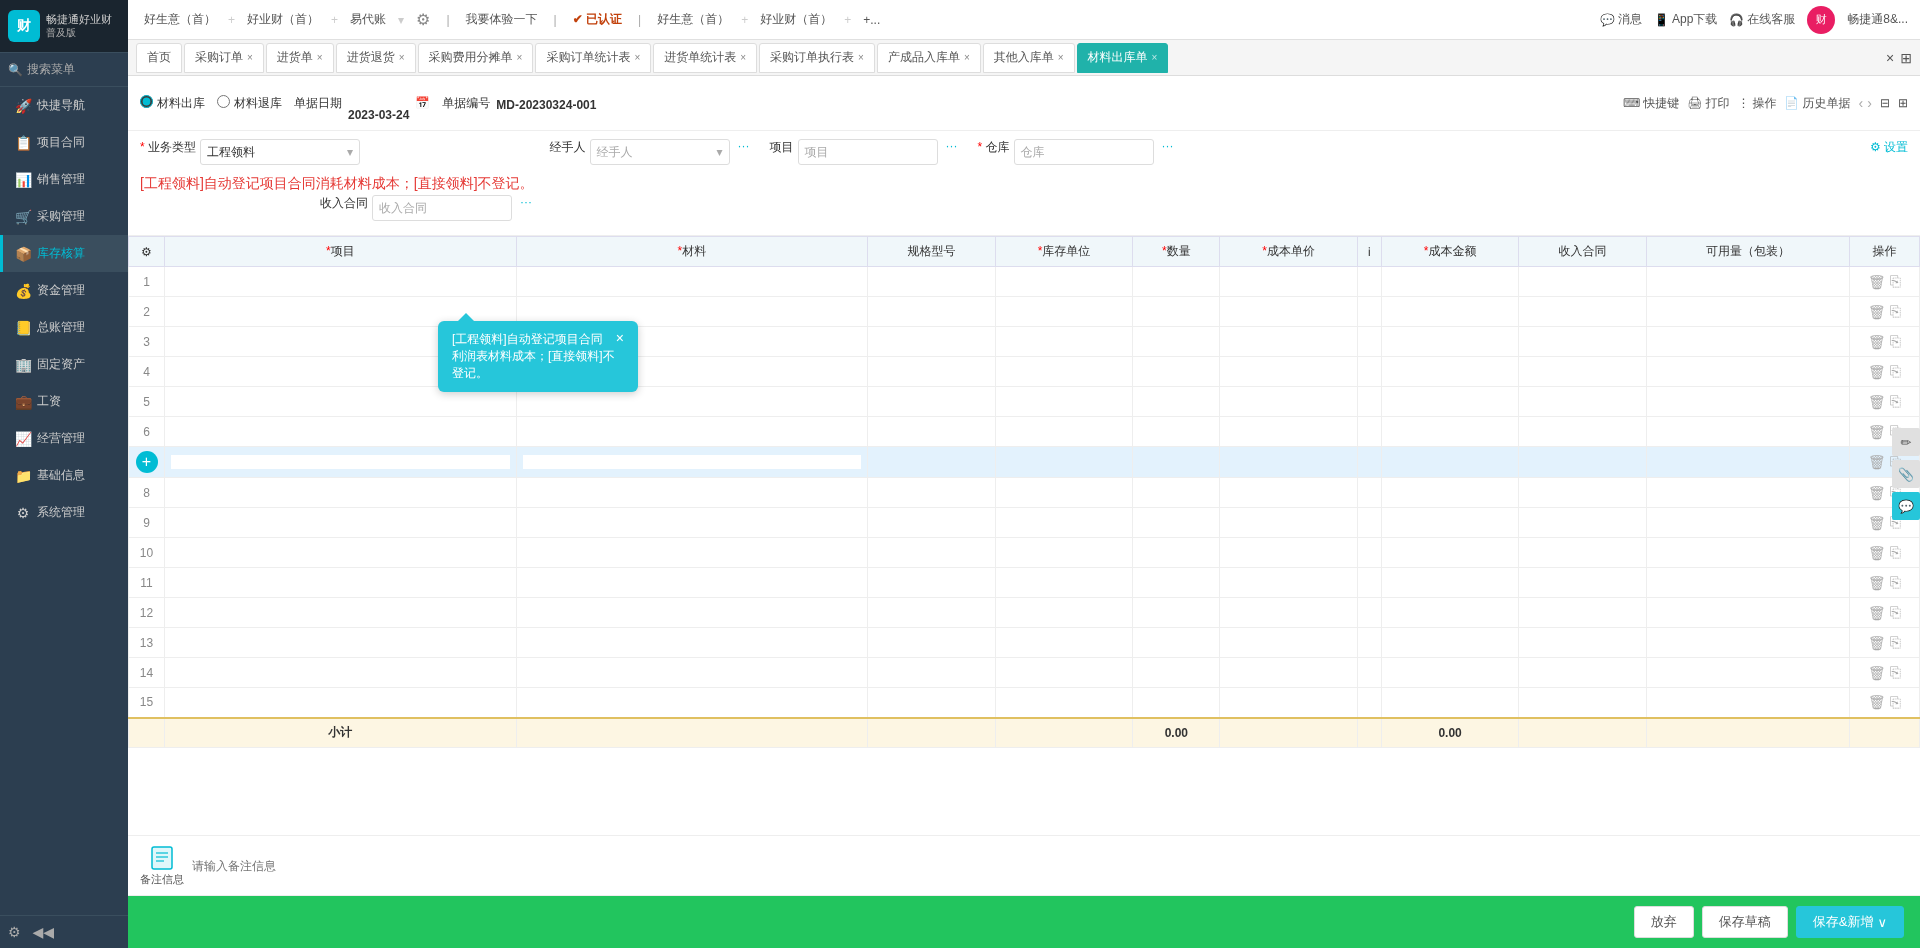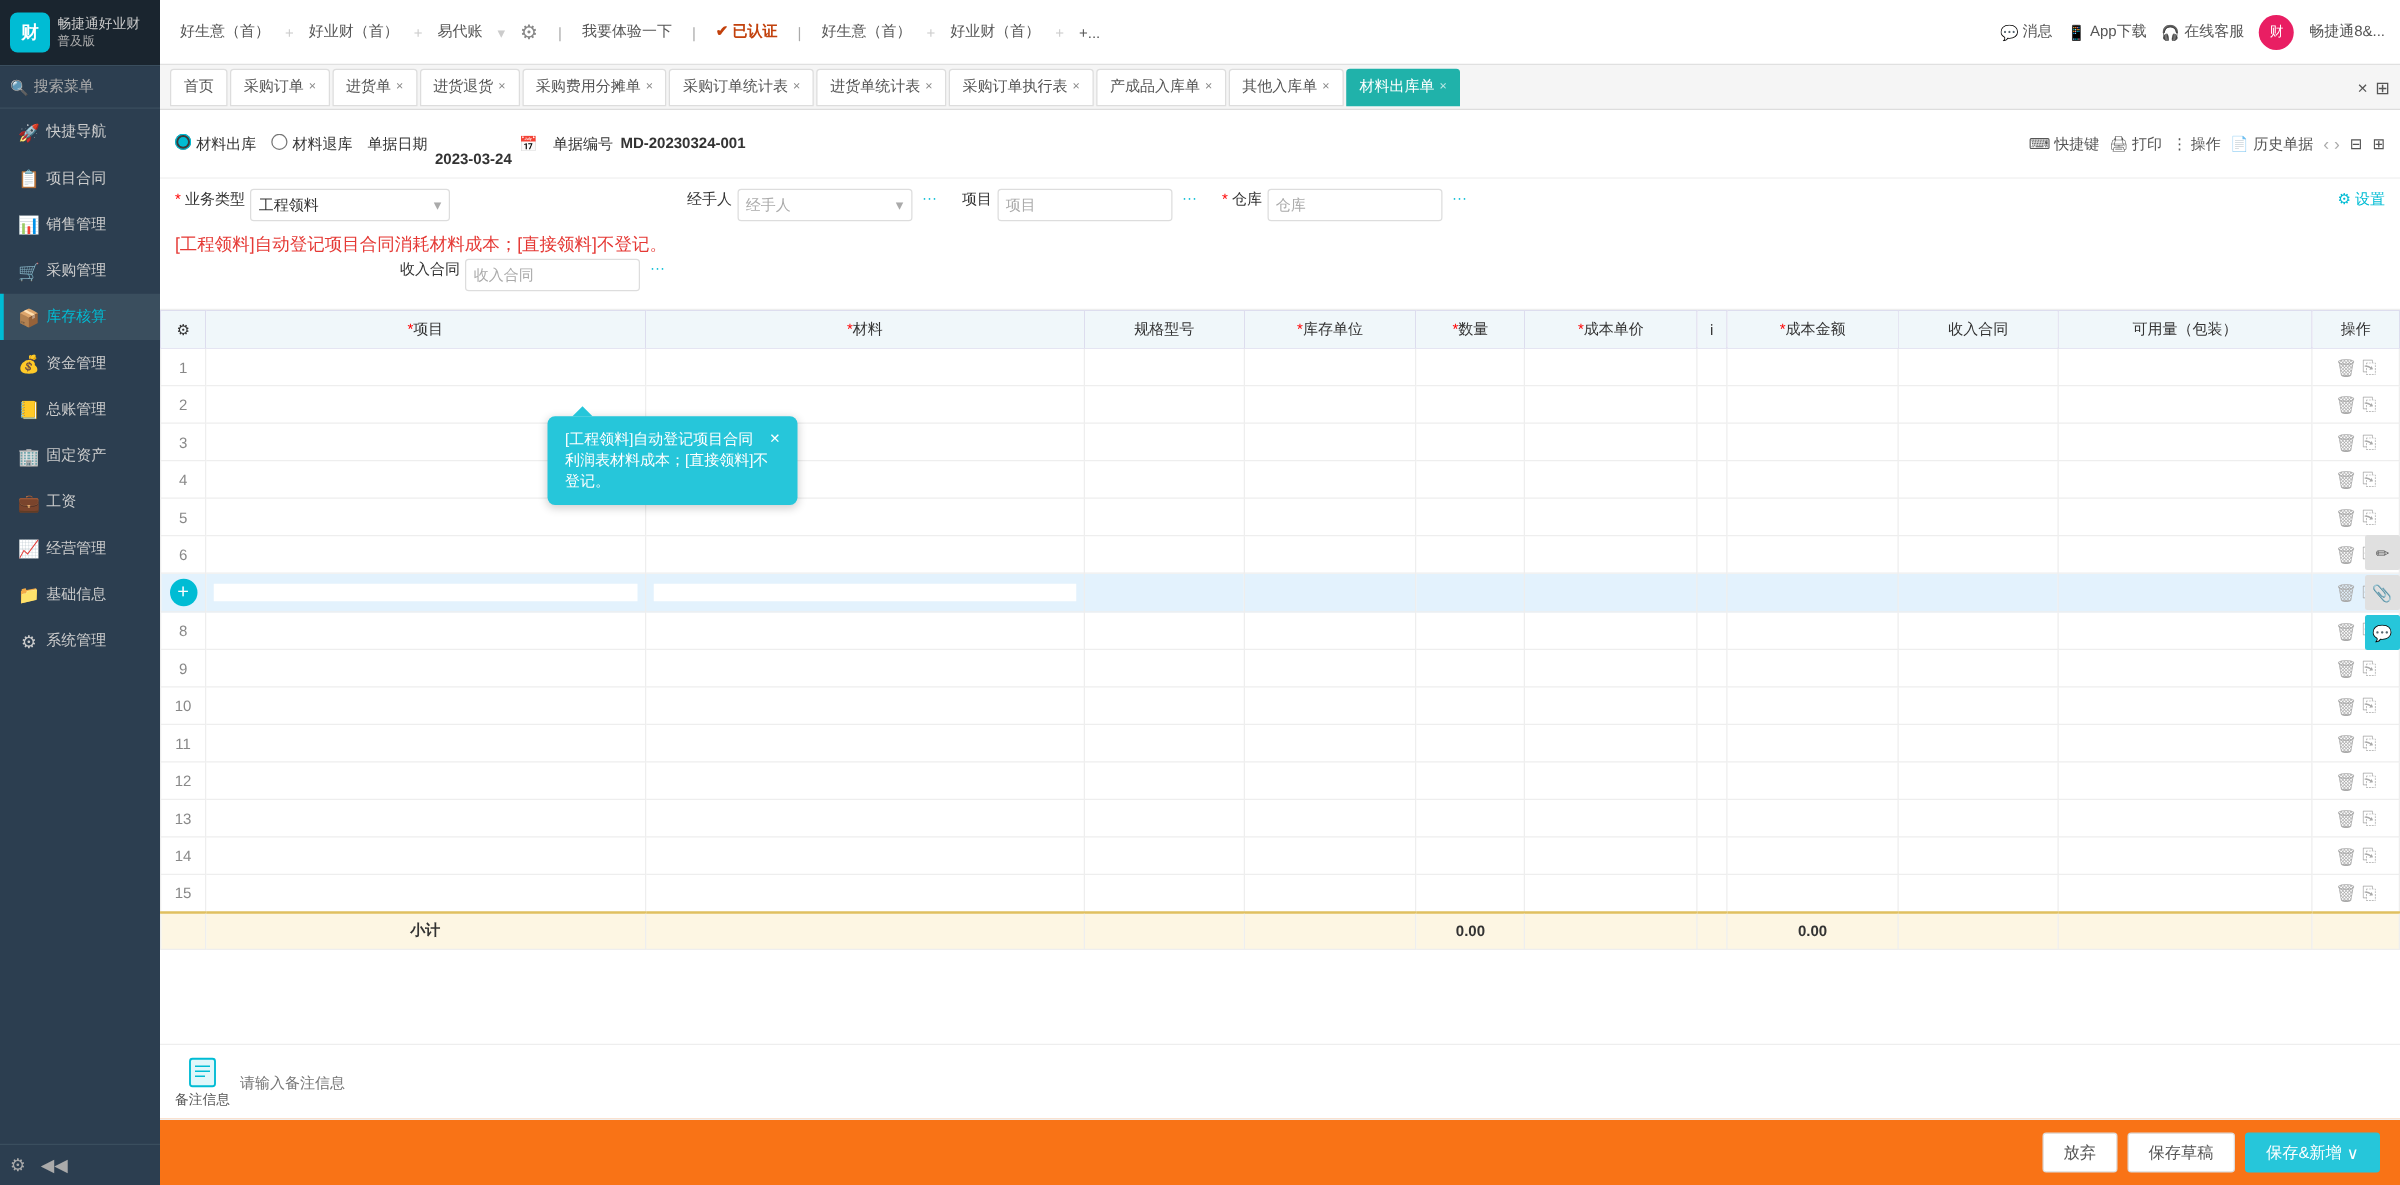--- a/index.html
+++ b/index.html
@@ -56,21 +56,21 @@
 
     
     .main { flex: 1; display: flex; flex-direction: column; overflow: hidden; }
 
     
     .topbar {
       background: #fff;
       border-bottom: 1px solid #e0e0e0;
       padding: 0 12px;
       display: flex; align-items: center; gap: 20px;
-      height: 52px; flex-shrink: 0;
+      height: 40px; flex-shrink: 0;
     }
     .topbar-links { display: flex; align-items: center; gap: 4px; flex: 1; font-size: 12px; color: #555; }
     .topbar-links span { cursor: pointer; padding: 2px 4px; }
     .topbar-links .sep { color: #ccc; }
     .topbar-links .certified { color: #c2410c; font-weight: bold; }
     .topbar-right { display: flex; align-items: center; gap: 12px; color: #555; font-size: 12px; }
     .topbar-right span { cursor: pointer; display: flex; align-items: center; gap: 3px; }
     .topbar-avatar { width: 28px; height: 28px; border-radius: 50%; background: #e91e63; display: flex; align-items: center; justify-content: center; color: #fff; font-size: 11px; cursor: pointer; }
 
     
@@ -106,21 +106,21 @@
       padding: 8px 12px;
       background: #fff;
       border-bottom: 1px solid #eee;
       display: flex; align-items: center; gap: 12px;
       flex-shrink: 0;
     }
     .radio-group { display: flex; gap: 12px; align-items: center; }
     .radio-group label { display: flex; align-items: flex-start; gap: 4px; cursor: pointer; color: #333; font-size: 12px; }
     .radio-group input[type=radio] { accent-color: #00bcd4; }
     .form-header-date { display: flex; align-items: center; gap: 6px; color: #333; font-size: 12px; }
-    .form-header-num { display: flex; align-items: flex-start; gap: 6px; color: #333; font-size: 12px; }
+    .form-header-num { display: flex; align-items: flex-end; gap: 6px; color: #333; font-size: 12px; }
     .form-header-actions { margin-left: auto; display: flex; align-items: center; gap: 8px; color: #555; font-size: 12px; }
     .form-header-actions span { cursor: pointer; display: flex; align-items: center; gap: 3px; }
 
     
     .form-fields {
       padding: 8px 12px;
       background: #fff;
       border-bottom: 1px solid #eee;
       flex-shrink: 0;
     }
@@ -233,21 +233,21 @@
     .notes-input {
       flex: 1;
       border: none; outline: none;
       font-size: 12px; color: #aaa;
       background: transparent;
     }
 
     .bottom-actions {
       padding: 10px 16px;
       border-top: 1px solid #eee;
-      background: #f97316;
+      background: #22c55e;
       display: flex; align-items: center; justify-content: flex-end;
       gap: 8px; flex-shrink: 0;
     }
     .btn {
       padding: 6px 16px;
       border-radius: 3px;
       border: 1px solid #ddd;
       font-size: 13px;
       cursor: pointer;
       background: #fff;

